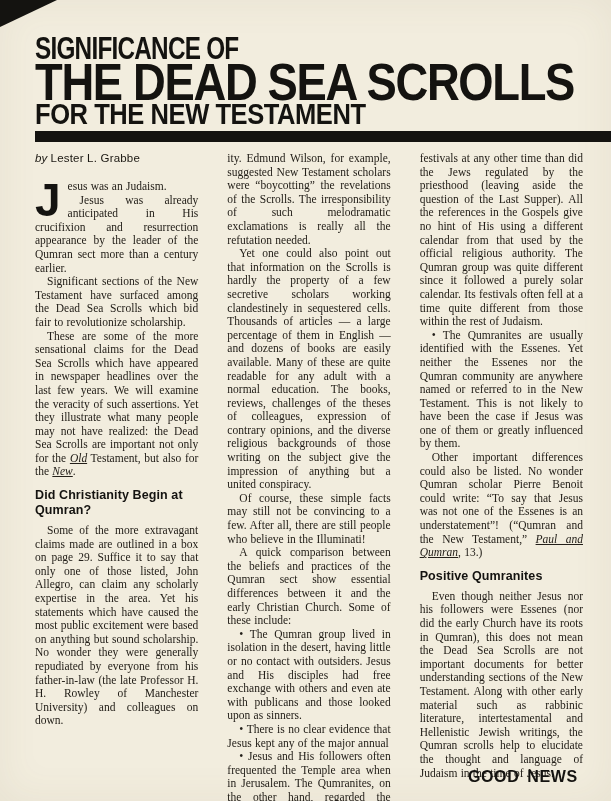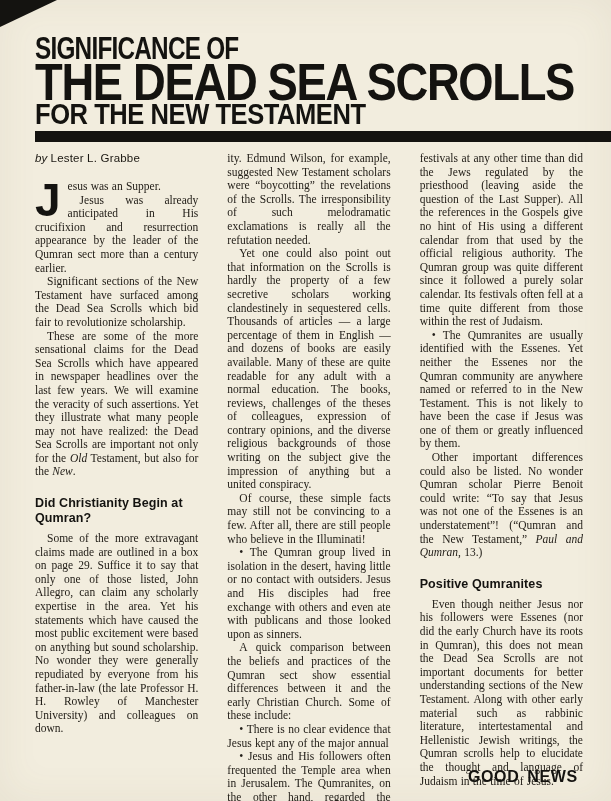--- a/index.html
+++ b/index.html
@@ -36,28 +36,28 @@
     margin:0 0 15px;color:#1b1812;letter-spacing:.2px;
   }
   .byline i{font-style:italic;}
   .byline .byline-name{margin-left:3px;}
   .body{
     font-size:11.5px;line-height:13.6px;text-align:justify;margin:0;
     word-spacing:.4px;
   }
   .indent{text-indent:12px;}
   .noindent{text-indent:0;}
-  .it{font-style:italic;}
+  .it{font-style:italic;text-decoration:underline;}
   .dropcap{
     float:left;font-family:"Liberation Sans",sans-serif;font-weight:bold;
     font-size:46px;line-height:34px;padding:3px 7px 0 0;color:var(--display_ink);
   }
   .subhead{
     font-family:"Liberation Sans",sans-serif;font-weight:bold;font-size:12.5px;
-    line-height:15px;margin:17px 0 6px;color:var(--display_ink);letter-spacing:.1px;
+    line-height:15px;margin:9px 0 6px;color:var(--display_ink);letter-spacing:.1px;
   }
   .footer{
     position:absolute;left:468px;top:768px;font-family:"Liberation Sans",sans-serif;
     font-weight:bold;font-size:16px;letter-spacing:.6px;word-spacing:3px;
     color:var(--display_ink);
   }
 </style>
 </head>
 <body>
 
@@ -67,33 +67,33 @@
   <header class="masthead">
     <h2 class="kicker">SIGNIFICANCE OF</h2>
     <h1 class="title">THE DEAD SEA SCROLLS</h1>
     <h3 class="subtitle">FOR THE NEW TESTAMENT</h3>
     <div class="rule"></div>
   </header>
 
   <main class="columns">
       <div class="col">
         <p class="byline"><i>by</i><span class="byline-name">Lester L. Grabbe</span></p>
-        <p class="body noindent"><span class="dropcap">J</span><span>esus was an Supper.</span></p>
+        <p class="body noindent"><span class="dropcap">J</span><span>esus was an Judaism.</span></p>
         <p class="body indent">Jesus was already anticipated in His crucifixion and resurrection appearance by the leader of the Qumran sect more than a century earlier.</p>
         <p class="body indent"><span>Significant sections of the New Testament have surfaced among the Dead Sea Scrolls which bid fair to revolutionize scholarship.</span></p>
         <p class="body indent"><span>These are some of the more sensational claims for the Dead Sea Scrolls which have appeared in newspaper headlines over the last few years. We will examine the veracity of such assertions. Yet they illustrate what many people may not have realized: the Dead Sea Scrolls are important not only for the </span><span class="it">Old</span><span> Testament, but also for the </span><span class="it">New</span><span>.</span></p>
         <h3 class="subhead">Did Christianity Begin at Qumran?</h3>
         <p class="body indent"><span>Some of the more extravagant claims made are outlined in a box on page 29. Suffice it to say that only one of those listed, John Allegro, can claim any scholarly expertise in the area. Yet his statements which have caused the most public excitement were based on anything but sound scholarship. No wonder they were generally repudiated by everyone from his father-in-law (the late Professor H. H. Rowley of Manchester University) and colleagues on down.</span></p>
       </div>
       <div class="col">
         <p class="body noindent"><span>ity. Edmund Wilson, for example, suggested New Testament scholars were “boycotting” the revelations of the Scrolls. The irresponsibility of such melodramatic exclamations is really all the refutation needed.</span></p>
         <p class="body indent"><span>Yet one could also point out that information on the Scrolls is hardly the property of a few secretive scholars working clandestinely in sequestered cells. Thousands of articles — a large percentage of them in English — and dozens of books are easily available. Many of these are quite readable for any adult with a normal education. The books, reviews, challenges of the theses of colleagues, expression of contrary opinions, and the diverse religious backgrounds of those writing on the subject give the impression of anything but a united conspiracy.</span></p>
         <p class="body indent"><span>Of course, these simple facts may still not be convincing to a few. After all, there are still people who believe in the Illuminati!</span></p>
+        <p class="body indent"><span>A quick comparison between the beliefs and practices of the Qumran sect show essential differences between it and the early Christian Church. Some of these include:</span></p>
         <p class="body indent"><span>• The Qumran group lived in isolation in the desert, having little or no contact with outsiders. Jesus and His disciples had free exchange with others and even ate with publicans and those looked upon as sinners.</span></p>
-        <p class="body indent"><span>A quick comparison between the beliefs and practices of the Qumran sect show essential differences between it and the early Christian Church. Some of these include:</span></p>
         <p class="body indent"><span>• There is no clear evidence that Jesus kept any of the major annual</span></p>
         <p class="body indent"><span>• Jesus and His followers often frequented the Temple area when in Jerusalem. The Qumranites, on the other hand, regarded the Temple and priesthood as polluted and refused to have anything to do with the Temple ritual.</span></p>
       </div>
       <div class="col">
         <p class="body noindent"><span>festivals at any other time than did the Jews regulated by the priesthood (leaving aside the question of the Last Supper). All the references in the Gospels give no hint of His using a different calendar from that used by the official religious authority. The Qumran group was quite different since it followed a purely solar calendar. Its festivals often fell at a time quite different from those within the rest of Judaism.</span></p>
         <p class="body indent"><span>• The Qumranites are usually identified with the Essenes. Yet neither the Essenes nor the Qumran community are anywhere named or referred to in the New Testament. This is not likely to have been the case if Jesus was one of them or greatly influenced by them.</span></p>
         <p class="body indent"><span>Other important differences could also be listed. No wonder Qumran scholar Pierre Benoit could write: “To say that Jesus was not one of the Essenes is an understatement”! (“Qumran and the New Testament,” </span><span class="it">Paul and Qumran</span><span>, 13.)</span></p>
         <h3 class="subhead">Positive Qumranites</h3>
         <p class="body indent"><span>Even though neither Jesus nor his followers were Essenes (nor did the early Church have its roots in Qumran), this does not mean the Dead Sea Scrolls are not important documents for better understanding sections of the New Testament. Along with other early material such as rabbinic literature, intertestamental and Hellenistic Jewish writings, the Qumran scrolls help to elucidate the thought and language of Judaism in the time of Jesus.</span></p>
       </div>

